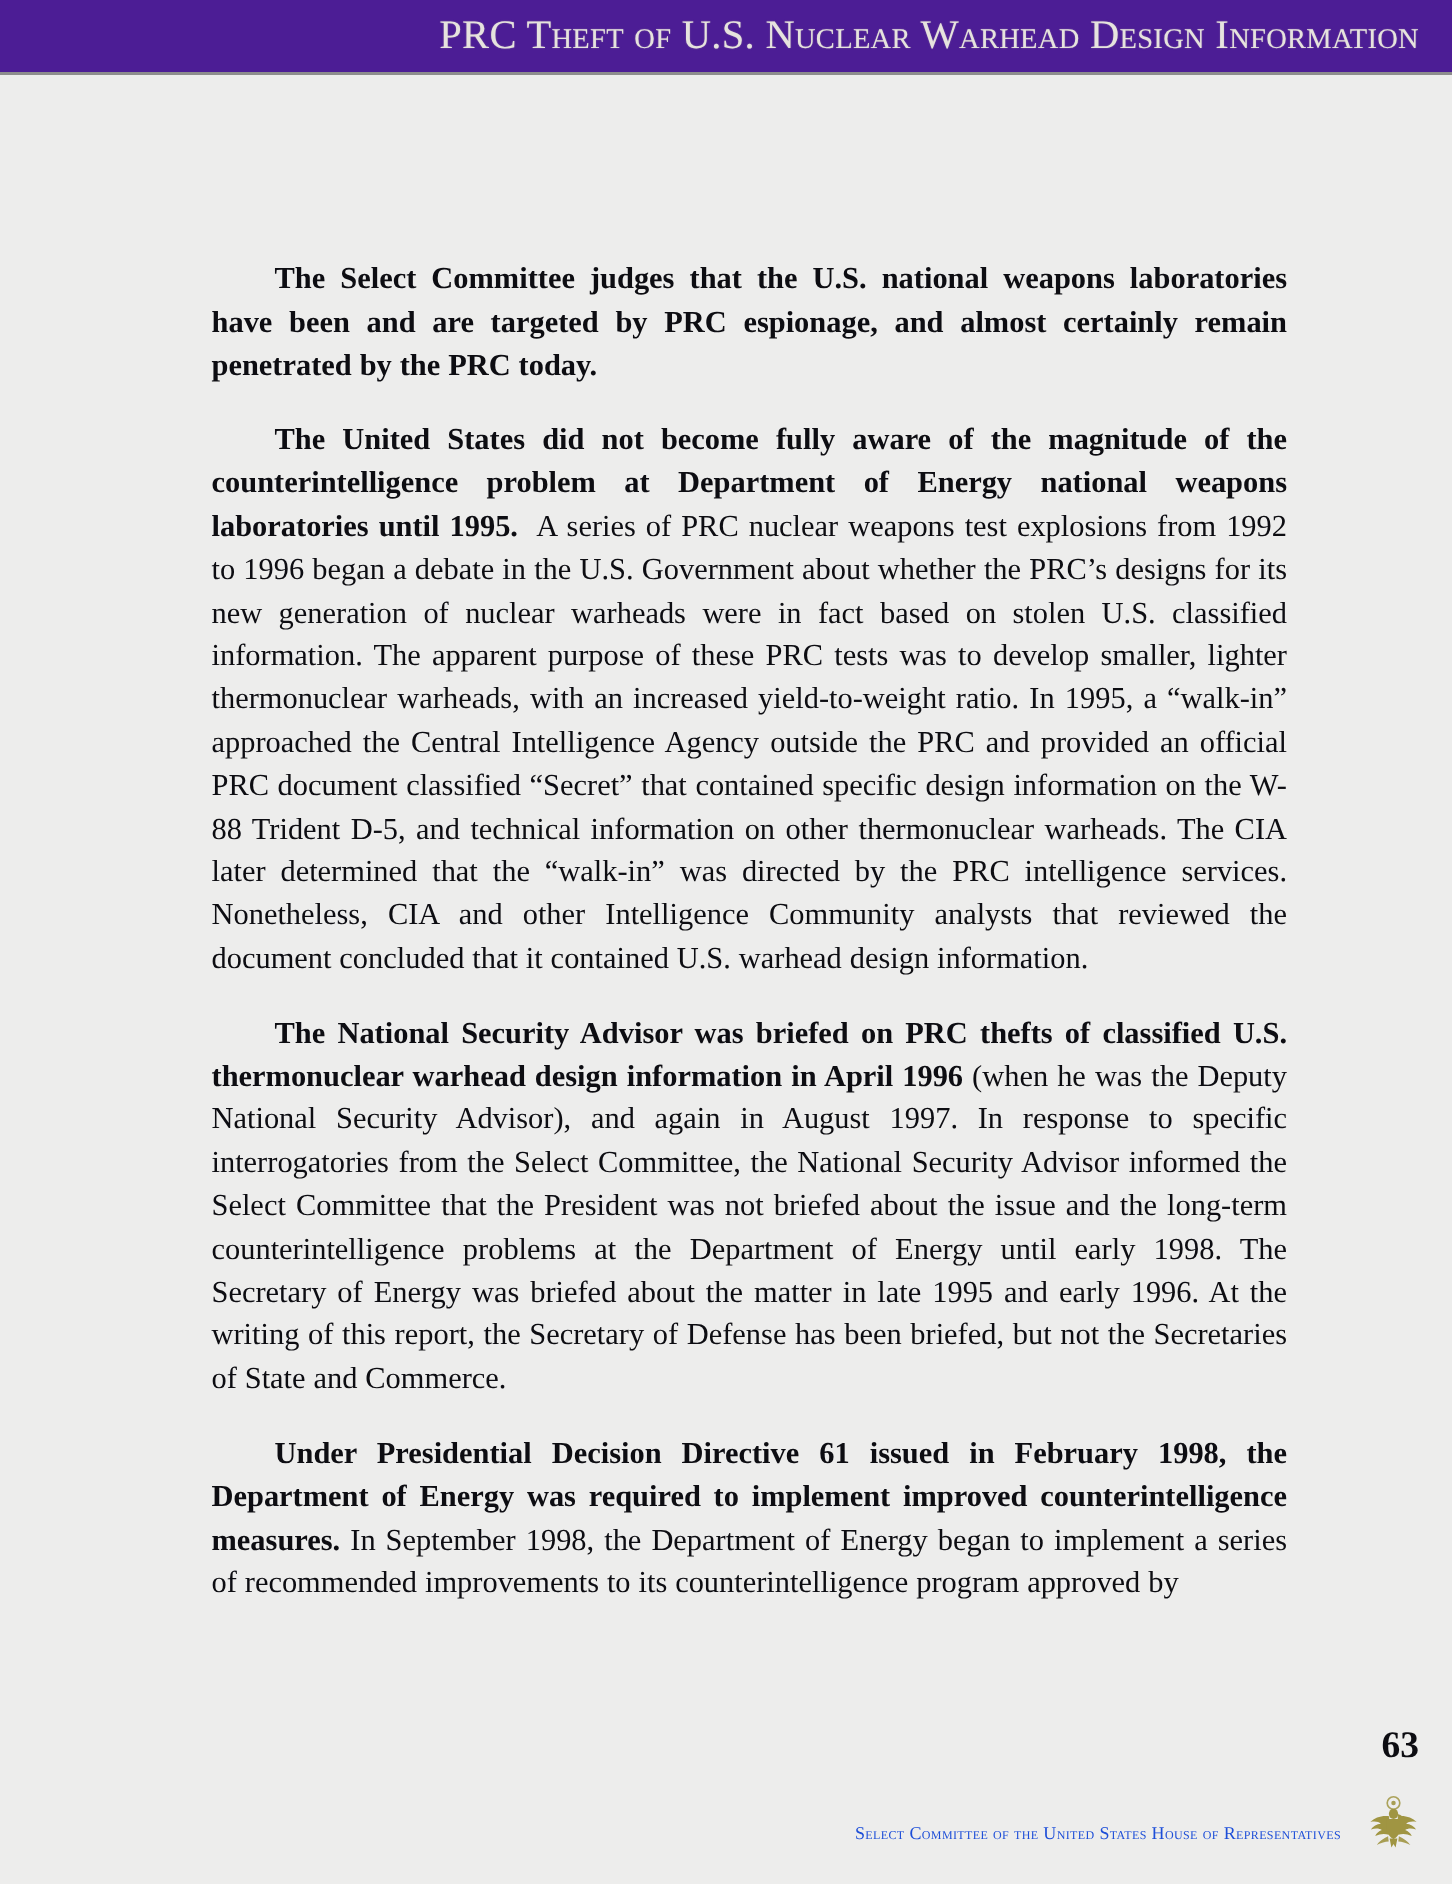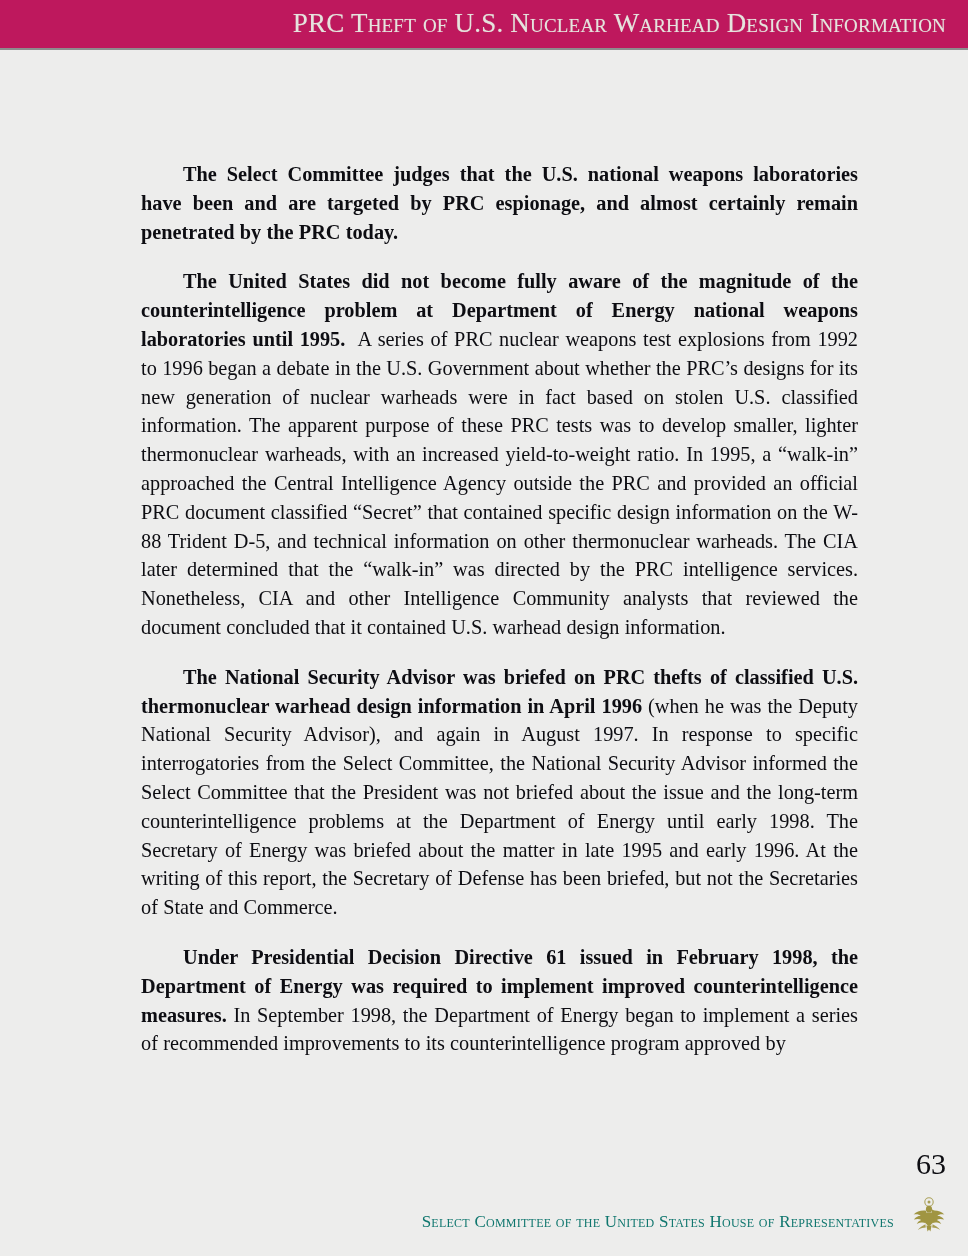--- a/index.html
+++ b/index.html
@@ -17,21 +17,21 @@
     position: relative;
   }
 
   
   .header-bar {
     position: absolute;
     top: 0;
     left: 0;
     width: 968px;
     height: 50px;
-    background: #be185d;
+    background: #4c1d95;
     border-bottom: 2px solid #8d8d8d;
     box-sizing: border-box;
   }
   .header-title {
     position: absolute;
     left: 0;
     right: 22px;
     top: 7px;
     text-align: right;
     font-family: "Liberation Serif", "DejaVu Serif", serif;
@@ -45,21 +45,21 @@
   }
 
   
   .page-body {
     position: absolute;
     left: 141px;
     top: 160px;
     width: 717px;
   }
   p.para {
-    margin: 0 0 21px 0;
+    margin: 12px 0 21px 0;
     font-size: 20.3px;
     line-height: 28.8px;
     text-align: justify;
     text-indent: 42px;
     -webkit-hyphens: none;
     hyphens: none;
     word-spacing: 0.2px;
   }
   p.para:last-child {
     margin-bottom: 0;
@@ -71,41 +71,41 @@
     font-weight: bold;
   }
 
   
   .page-number {
     position: absolute;
     right: 22px;
     top: 1150px;
     width: 60px;
     text-align: right;
-    font-size: 30px;
-    font-weight: normal;
+    font-size: 25px;
+    font-weight: bold;
     line-height: 28px;
     color: #0d0d12;
   }
   .footer-line {
     position: absolute;
     left: 0;
     top: 1213px;
     width: 968px;
     height: 22px;
   }
   .footer-text {
     position: absolute;
     right: 74px;
     top: 0;
-    font-size: 17px;
+    font-size: 12px;
     line-height: 18px;
     letter-spacing: 0.25px;
     font-variant: small-caps;
-    color: #0f766e;
+    color: #1d4ed8;
     white-space: nowrap;
   }
   .seal {
     position: absolute;
     right: 16px;
     top: 1193px;
     width: 46px;
     height: 46px;
   }
   .seal svg {

